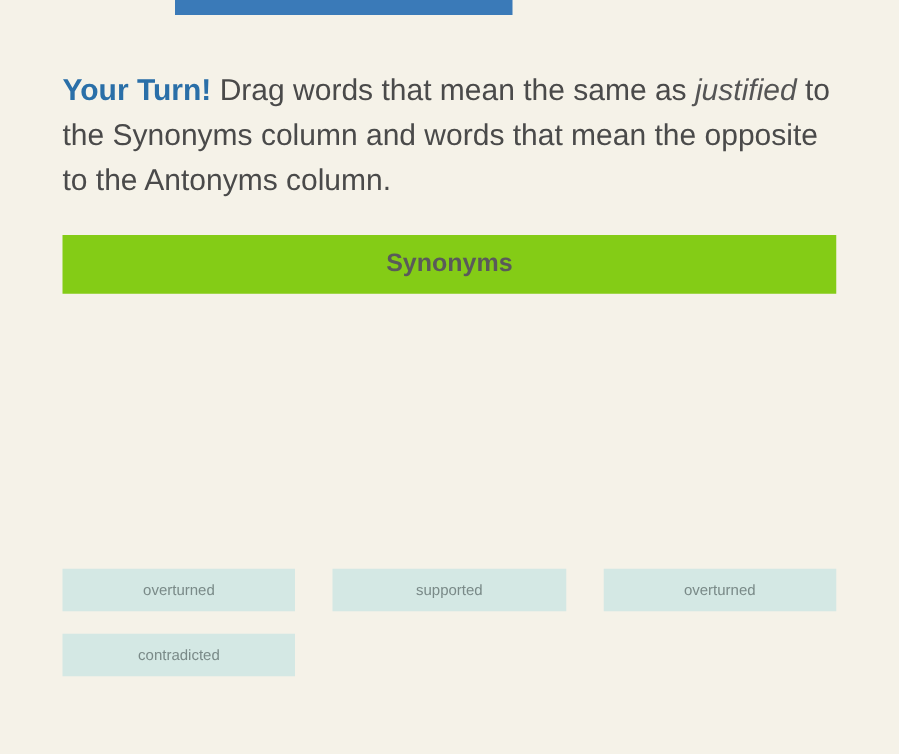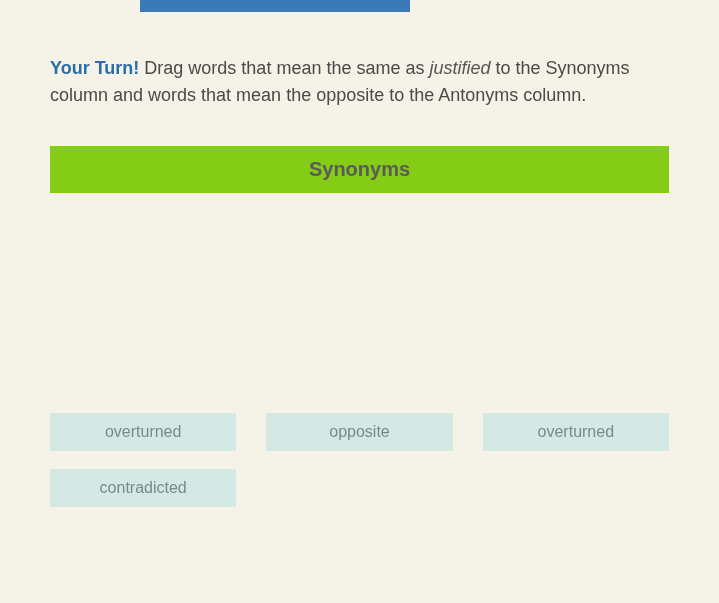--- a/index.html
+++ b/index.html
@@ -18,22 +18,22 @@
     .top-bar {
       position: absolute;
       top: 0;
       left: 140px;
       width: 270px;
       height: 12px;
       background: #3a7ab8;
     }
     .instruction {
       margin-top: 25px;
-      margin-bottom: 37px;
-      font-size: 18px;
+      margin-bottom: 25px;
+      font-size: 24px;
       line-height: 1.5;
       color: #4a4a4a;
     }
     .your-turn {
       color: #2a6fa8;
       font-weight: bold;
     }
     .keyword {
       font-style: italic;
       color: #555;
@@ -57,21 +57,21 @@
     }
     .word-bank {
       display: grid;
       grid-template-columns: repeat(3, 1fr);
       gap: 18px 30px;
       margin-top: 10px;
     }
     .word-chip {
       background: #d4e8e4;
       color: #7a8a88;
-      font-size: 16px;
+      font-size: 12px;
       text-align: center;
       padding: 10px 0;
       cursor: move;
     }
   </style>
 </head>
 <body>
 
 <div class="top-bar"></div>
 
@@ -80,16 +80,16 @@
 </div>
 
 <div class="columns">
   <div class="column-header">Synonyms</div>
 </div>
 
 <div class="drop-area"></div>
 
 <div class="word-bank">
   <div class="word-chip">overturned</div>
-  <div class="word-chip">opposite</div>
+  <div class="word-chip">supported</div>
   <div class="word-chip">overturned</div>
   <div class="word-chip">contradicted</div>
 </div>
 
 </body></html>

